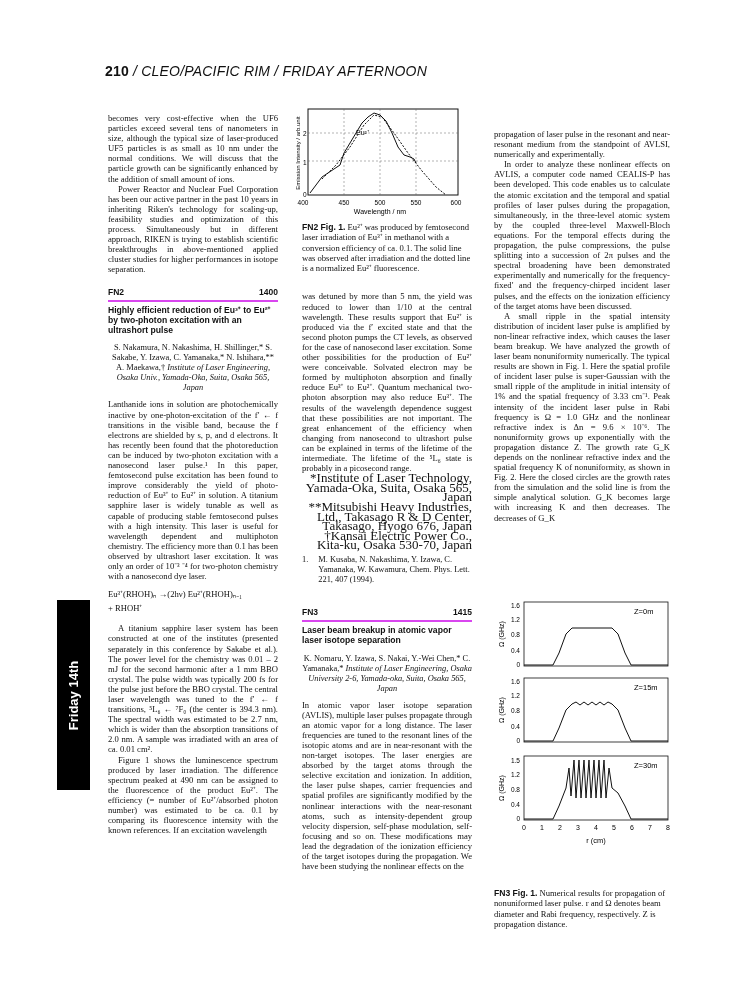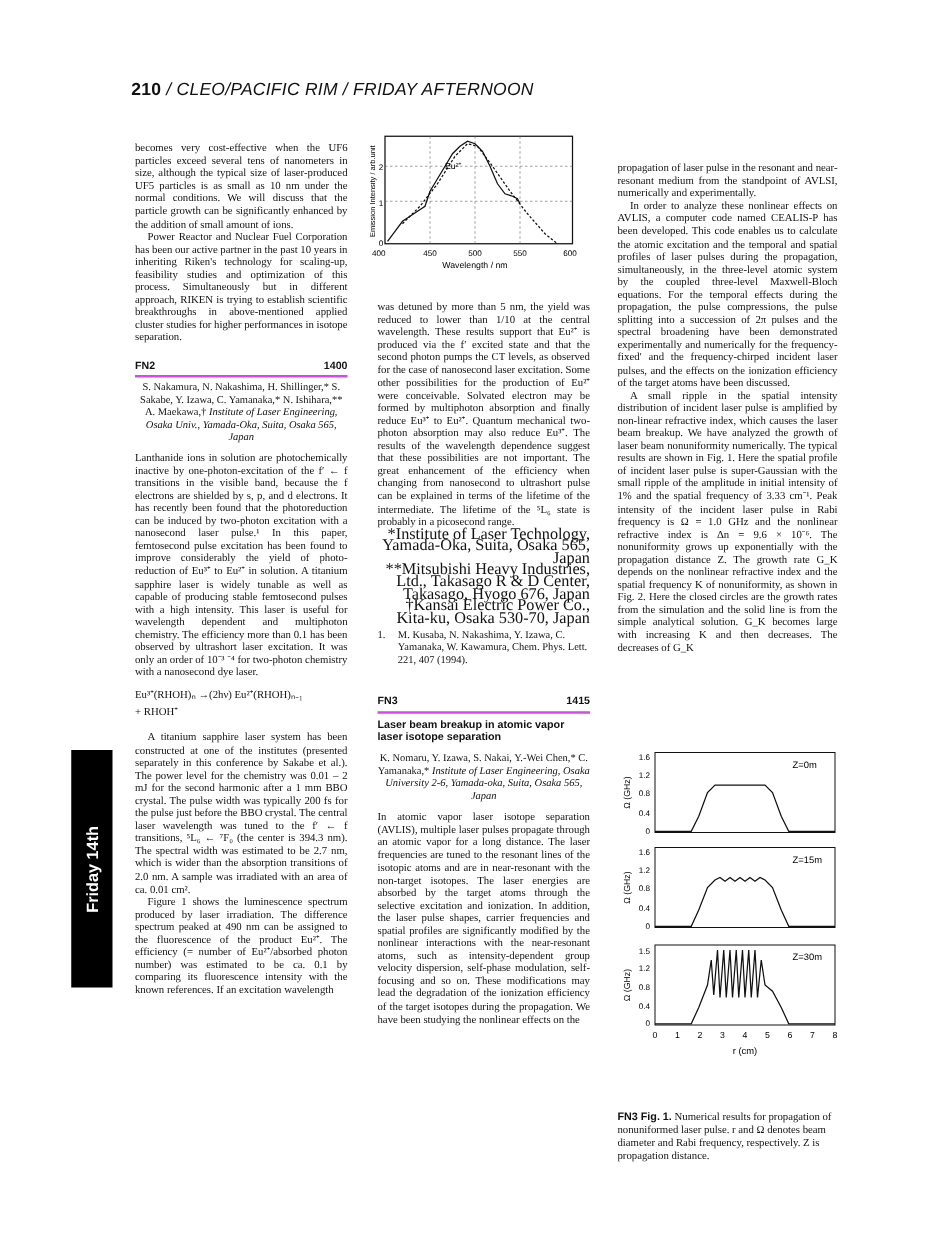--- a/index.html
+++ b/index.html
@@ -40,20 +40,21 @@
 
 <div class="col col1" style="top:113px;">
   <p class="noind">becomes very cost-effective when the UF6 particles exceed several tens of nanometers in size, although the typical size of laser-produced UF5 particles is as small as 10 nm under the normal conditions. We will discuss that the particle growth can be significantly enhanced by the addition of small amount of ions.</p>
   <p>Power Reactor and Nuclear Fuel Corporation has been our active partner in the past 10 years in inheriting Riken's technology for scaling-up, feasibility studies and optimization of this process. Simultaneously but in different approach, RIKEN is trying to establish scientific breakthroughs in above-mentioned applied cluster studies for higher performances in isotope separation.</p>
 
   <div style="height:12px"></div>
   <div class="abs-head">
     <span>FN2</span>
     <span>1400</span>
   </div>
+  <div class="abs-title">Highly efficient reduction of Eu³⁺ to Eu²⁺ by two-photon excitation with an ultrashort pulse</div>
   <div class="authors">
     <span>S. Nakamura, N. Nakashima, H. Shillinger,* S. Sakabe, Y. Izawa, C. Yamanaka,* N. Ishihara,** A. Maekawa,†</span>
     <span class="affil">Institute of Laser Engineering, Osaka Univ., Yamada-Oka, Suita, Osaka 565, Japan</span>
   </div>
   <p class="noind">Lanthanide ions in solution are photochemically inactive by one-photon-excitation of the f′ ← f transitions in the visible band, because the f electrons are shielded by s, p, and d electrons. It has recently been found that the photoreduction can be induced by two-photon excitation with a nanosecond laser pulse.¹ In this paper, femtosecond pulse excitation has been found to improve considerably the yield of photo-reduction of Eu³⁺ to Eu²⁺ in solution. A titanium sapphire laser is widely tunable as well as capable of producing stable femtosecond pulses with a high intensity. This laser is useful for wavelength dependent and multiphoton chemistry. The efficiency more than 0.1 has been observed by ultrashort laser excitation. It was only an order of 10⁻³ ⁻⁴ for two-photon chemistry with a nanosecond dye laser.</p>
   <div class="eq">Eu³⁺(RHOH)ₙ →(2hν) Eu²⁺(RHOH)ₙ₋₁</div>
   <div class="eq2">+ RHOH⁺</div>
   <p>A titanium sapphire laser system has been constructed at one of the institutes (presented separately in this conference by Sakabe et al.). The power level for the chemistry was 0.01 – 2 mJ for the second harmonic after a 1 mm BBO crystal. The pulse width was typically 200 fs for the pulse just before the BBO crystal. The central laser wavelength was tuned to the f′ ← f transitions, ⁵L₆ ← ⁷F₀ (the center is 394.3 nm). The spectral width was estimated to be 2.7 nm, which is wider than the absorption transitions of 2.0 nm. A sample was irradiated with an area of ca. 0.01 cm².</p>
   <p>Figure 1 shows the luminescence spectrum produced by laser irradiation. The difference spectrum peaked at 490 nm can be assigned to the fluorescence of the product Eu²⁺. The efficiency (= number of Eu²⁺/absorbed photon number) was estimated to be ca. 0.1 by comparing its fluorescence intensity with the known references. If an excitation wavelength</p>
 </div>
@@ -78,20 +79,24 @@
     <text x="48" y="102" font-size="6.5" text-anchor="middle">450</text>
     <text x="84" y="102" font-size="6.5" text-anchor="middle">500</text>
     <text x="120" y="102" font-size="6.5" text-anchor="middle">550</text>
     <text x="160" y="102" font-size="6.5" text-anchor="middle">600</text>
     <text x="84" y="111" font-size="7" text-anchor="middle">Wavelength / nm</text>
     <text x="4" y="50" font-size="6" transform="rotate(-90 4 50)" text-anchor="middle">Emission Intensity / arb.unit</text>
   </svg>
 </div>
 
 <div class="col col2" style="top:222px;">
+  <div class="caption">
+    <b>FN2   Fig. 1.</b>
+    <span>Eu²⁺ was produced by femtosecond laser irradiation of Eu³⁺ in methanol with a conversion efficiency of ca. 0.1. The solid line was observed after irradiation and the dotted line is a normalized Eu²⁺ fluorescence.</span>
+  </div>
   <div style="height:18px"></div>
   <p class="noind">was detuned by more than 5 nm, the yield was reduced to lower than 1/10 at the central wavelength. These results support that Eu²⁺ is produced via the f′ excited state and that the second photon pumps the CT levels, as observed for the case of nanosecond laser excitation. Some other possibilities for the production of Eu²⁺ were conceivable. Solvated electron may be formed by multiphoton absorption and finally reduce Eu³⁺ to Eu²⁺. Quantum mechanical two-photon absorption may also reduce Eu³⁺. The results of the wavelength dependence suggest that these possibilities are not important. The great enhancement of the efficiency when changing from nanosecond to ultrashort pulse can be explained in terms of the lifetime of the intermediate. The lifetime of the ⁵L₆ state is probably in a picosecond range.</p>
   <div class="footnote">
     <div>*Institute of Laser Technology, Yamada-Oka, Suita, Osaka 565, Japan</div>
     <div>**Mitsubishi Heavy Industries, Ltd., Takasago R &amp; D Center, Takasago, Hyogo 676, Japan</div>
     <div>†Kansai Electric Power Co., Kita-ku, Osaka 530-70, Japan</div>
   </div>
   <div class="ref">
     <span>1.</span>
     <span>M. Kusaba, N. Nakashima, Y. Izawa, C. Yamanaka, W. Kawamura, Chem. Phys. Lett. 221, 407 (1994).</span>

